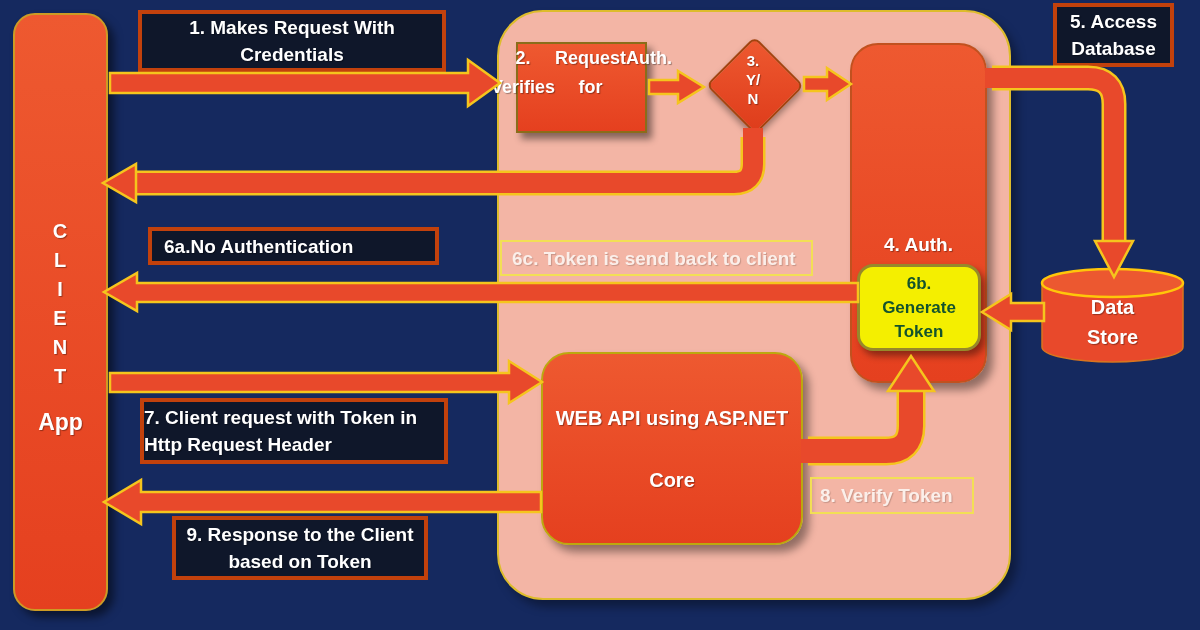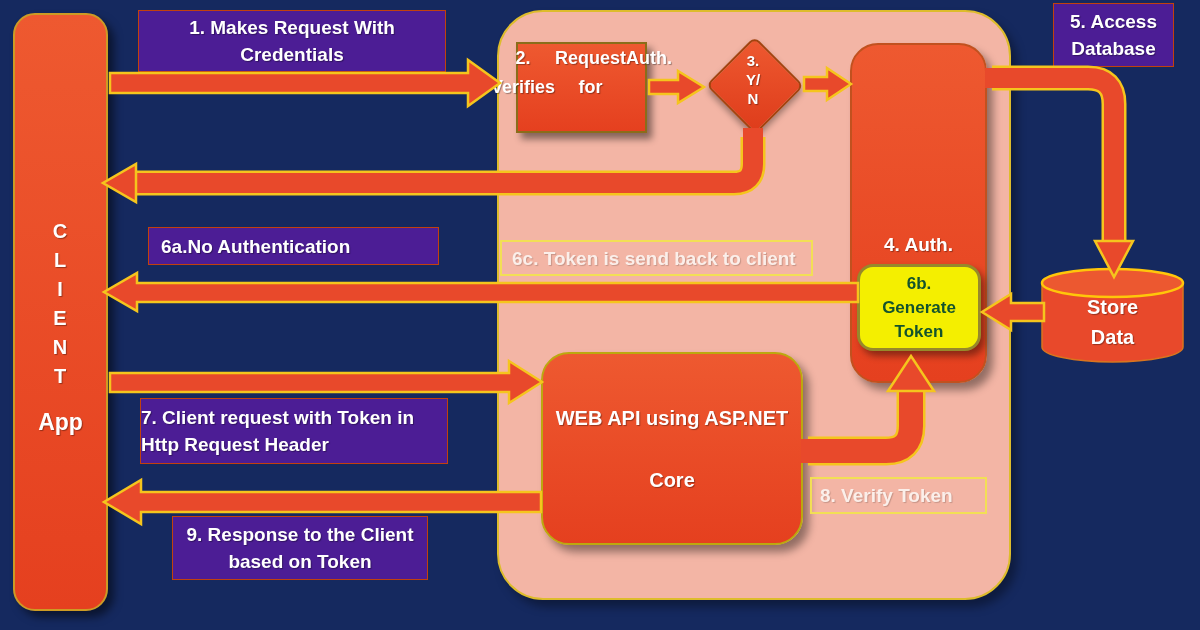--- a/index.html
+++ b/index.html
@@ -75,40 +75,40 @@
     display:flex;flex-direction:column;justify-content:center;
     text-align:center;font-size:20px;line-height:30px;gap:32px;
   }
   .ds-text{
     left:1042px;top:292px;width:141px;text-align:center;
     font-size:20px;line-height:30px;
   }
 
   
   .navy-label{
-    background:#4c1d95;border:1px solid #c2410c;color:#fff;
+    background:#0f172a;border:4px solid #c2410c;color:#fff;
     text-shadow:1px 1px 1px rgba(0,0,0,0.35);
     font-size:19px;line-height:27px;
     display:flex;flex-direction:column;justify-content:center;
   }
   .lbl1{left:138px;top:10px;width:308px;height:62px;text-align:center;}
   .lbl5{left:1053px;top:3px;width:121px;height:64px;text-align:center;}
   .lbl6a{left:148px;top:199px;width:291px;height:38px;padding-left:12px;margin-top:28px;}
   .lbl7{left:140px;top:398px;width:308px;height:66px;padding-left:0;}
   .lbl9{left:172px;top:516px;width:256px;height:64px;text-align:center;}
 
   
   .pink-label{
     border:2px solid #F2DF55;color:#FBEFEA;
     text-shadow:1px 1px 1px rgba(0,0,0,0.18);
     font-size:19px;line-height:27px;
     display:flex;flex-direction:column;justify-content:center;
   }
   .lbl6c{left:500px;top:240px;width:313px;height:36px;padding-left:10px;}
-  .lbl8{left:810px;top:477px;width:177px;height:37px;padding-left:8px;}
+  .lbl8{left:810px;top:477px;width:164px;height:37px;padding-left:8px;}
 
   .arrow-layer{left:0;top:0;width:1200px;height:630px;pointer-events:none;}
 </style>
 </head>
 <body>
 
 <div class="stage">
 
   <div class="abs pink-panel"></div>
 
@@ -214,17 +214,17 @@
     </g>
 
     <g>
       <path d="M808,451 L886,451 Q911,451 911,426 L911,386" fill="none" stroke="#F5C51D" stroke-width="29"></path>
       <path d="M801,451 L886,451 Q911,451 911,426 L911,386" fill="none" stroke="#E8492B" stroke-width="24"></path>
       <polygon points="888,391 934,391 911,356" fill="#E8492B" stroke="#F5C51D" stroke-width="2.5"></polygon>
     </g>
   </svg>
 
   <div class="abs ds-text whitetext">
+    <span style="display:block">Data</span>
     <span style="display:block">Store</span>
-    <span style="display:block">Data</span>
   </div>
 
 </div>
 
 </body></html>

